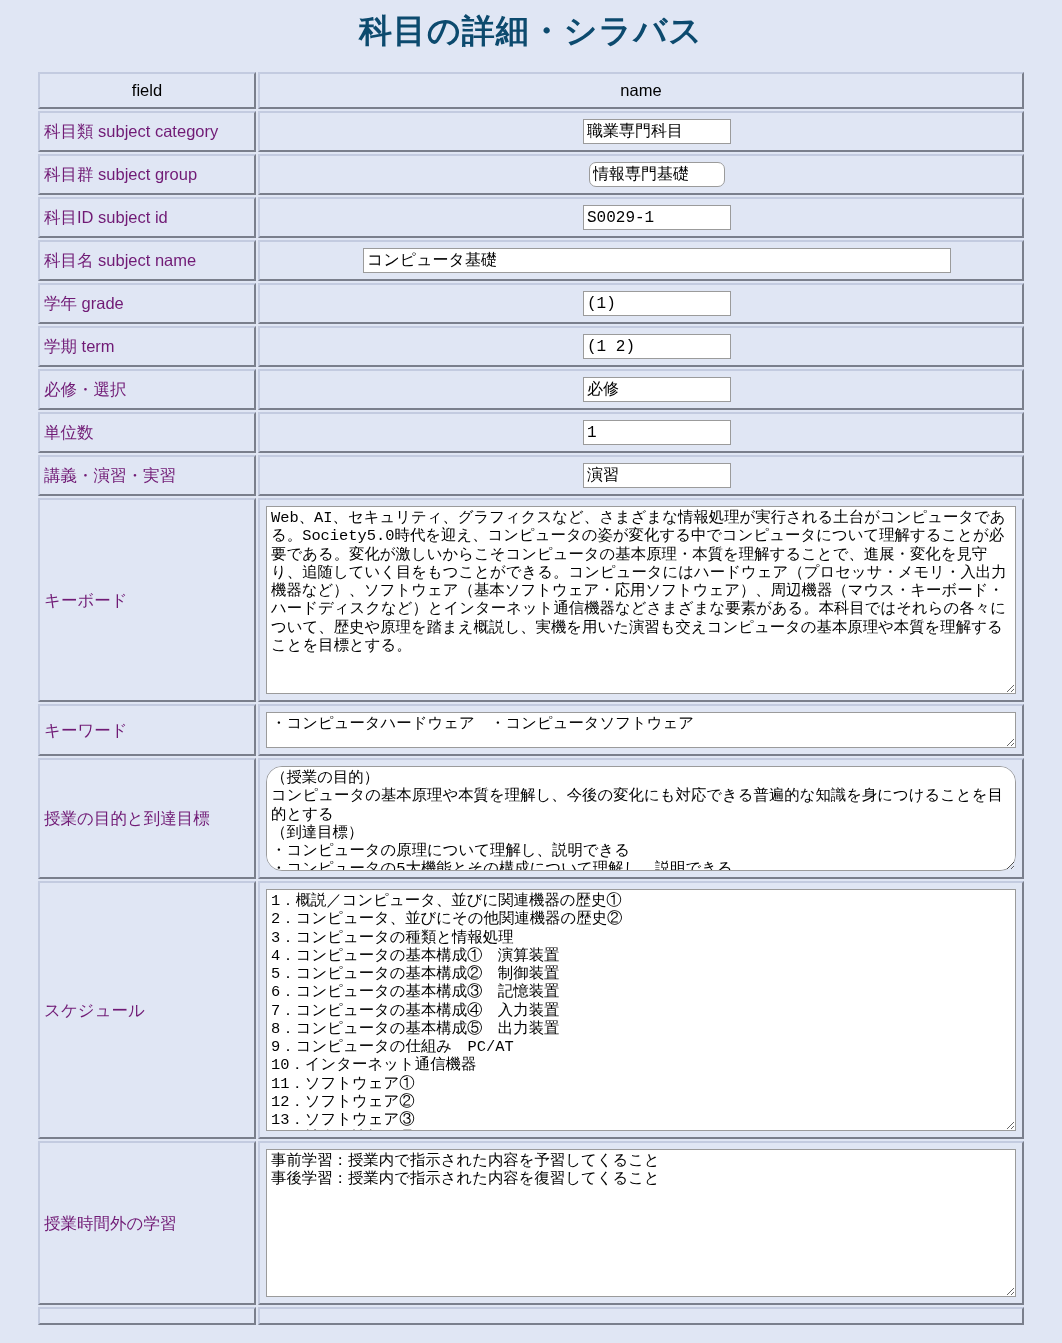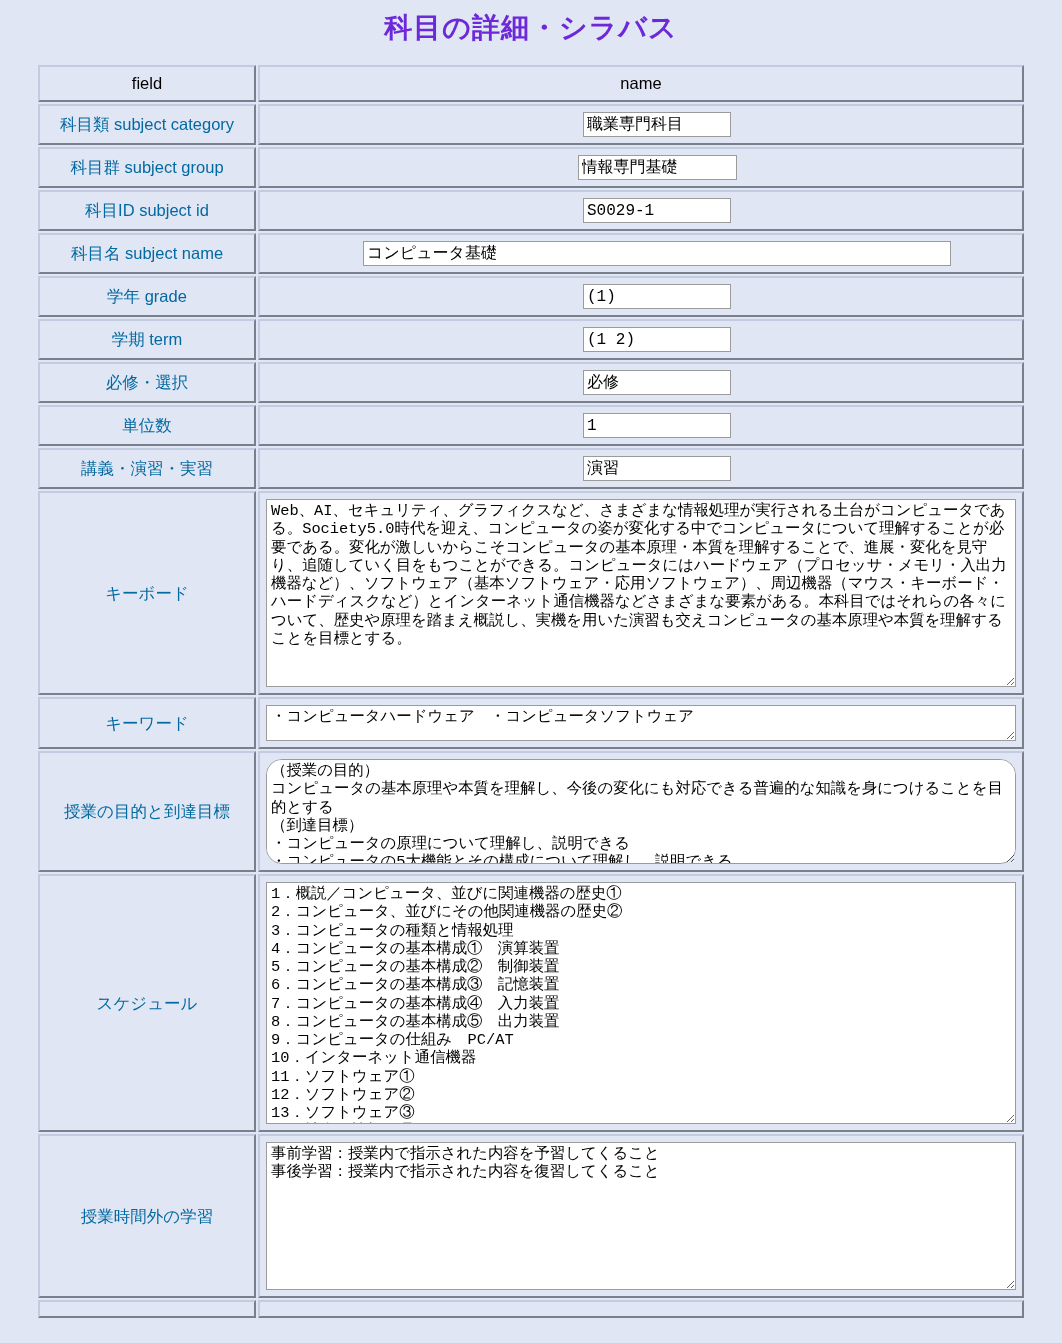--- a/index.html
+++ b/index.html
@@ -9,23 +9,23 @@
     font-family: "Liberation Sans", sans-serif;
   }
   body {
     width: 1062px;
     min-height: 1343px;
     overflow: hidden;
   }
 
   .page-title {
     text-align: center;
-    font-size: 28px;
+    font-size: 33px;
     font-weight: bold;
-    color: #6d28d9;
+    color: #0c4a6e;
     letter-spacing: 1px;
     padding: 9px 0 16px 0;
     font-family: Liberation Sans, sans-serif;
   }
 
   .syllabus-table {
     width: 990px;
     margin: 0 auto;
     border-collapse: separate;
     border-spacing: 2px;
@@ -34,23 +34,22 @@
 
   .syllabus-table td {
     border: 2px outset #c3cbe0;
     background: #e0e6f4;
     padding: 0;
     vertical-align: middle;
   }
 
   td.label-cell {
     width: 228px;
-    text-align: center;
     font-size: 16.5px;
-    color: #0369a1;
+    color: #701a75;
     padding: 7px 4px;
     line-height: 1.35;
   }
 
   td.value-cell {
     text-align: center;
     padding: 6px 6px;
   }
 
   td.header-cell {
@@ -69,21 +68,21 @@
     border: 1px solid #9b9b9b;
     background: #ffffff;
     color: #000;
     height: 25px;
     outline: none;
     display: inline-block;
     vertical-align: middle;
     margin-left: 32px;
   }
   input.w-sm  { width: 148px; }
-  input.w-md  { width: 159px; }
+  input.w-md  { width: 136px; border-radius: 7px; }
   input.w-lg  { width: 588px; }
 
   
   .ta-wrap { padding: 2px 0 2px 0; }
   textarea.ta {
     font-family: "Liberation Mono", monospace;
     font-size: 15.4px;
     line-height: 1.185;
     color: #000;
     background: #ffffff;

